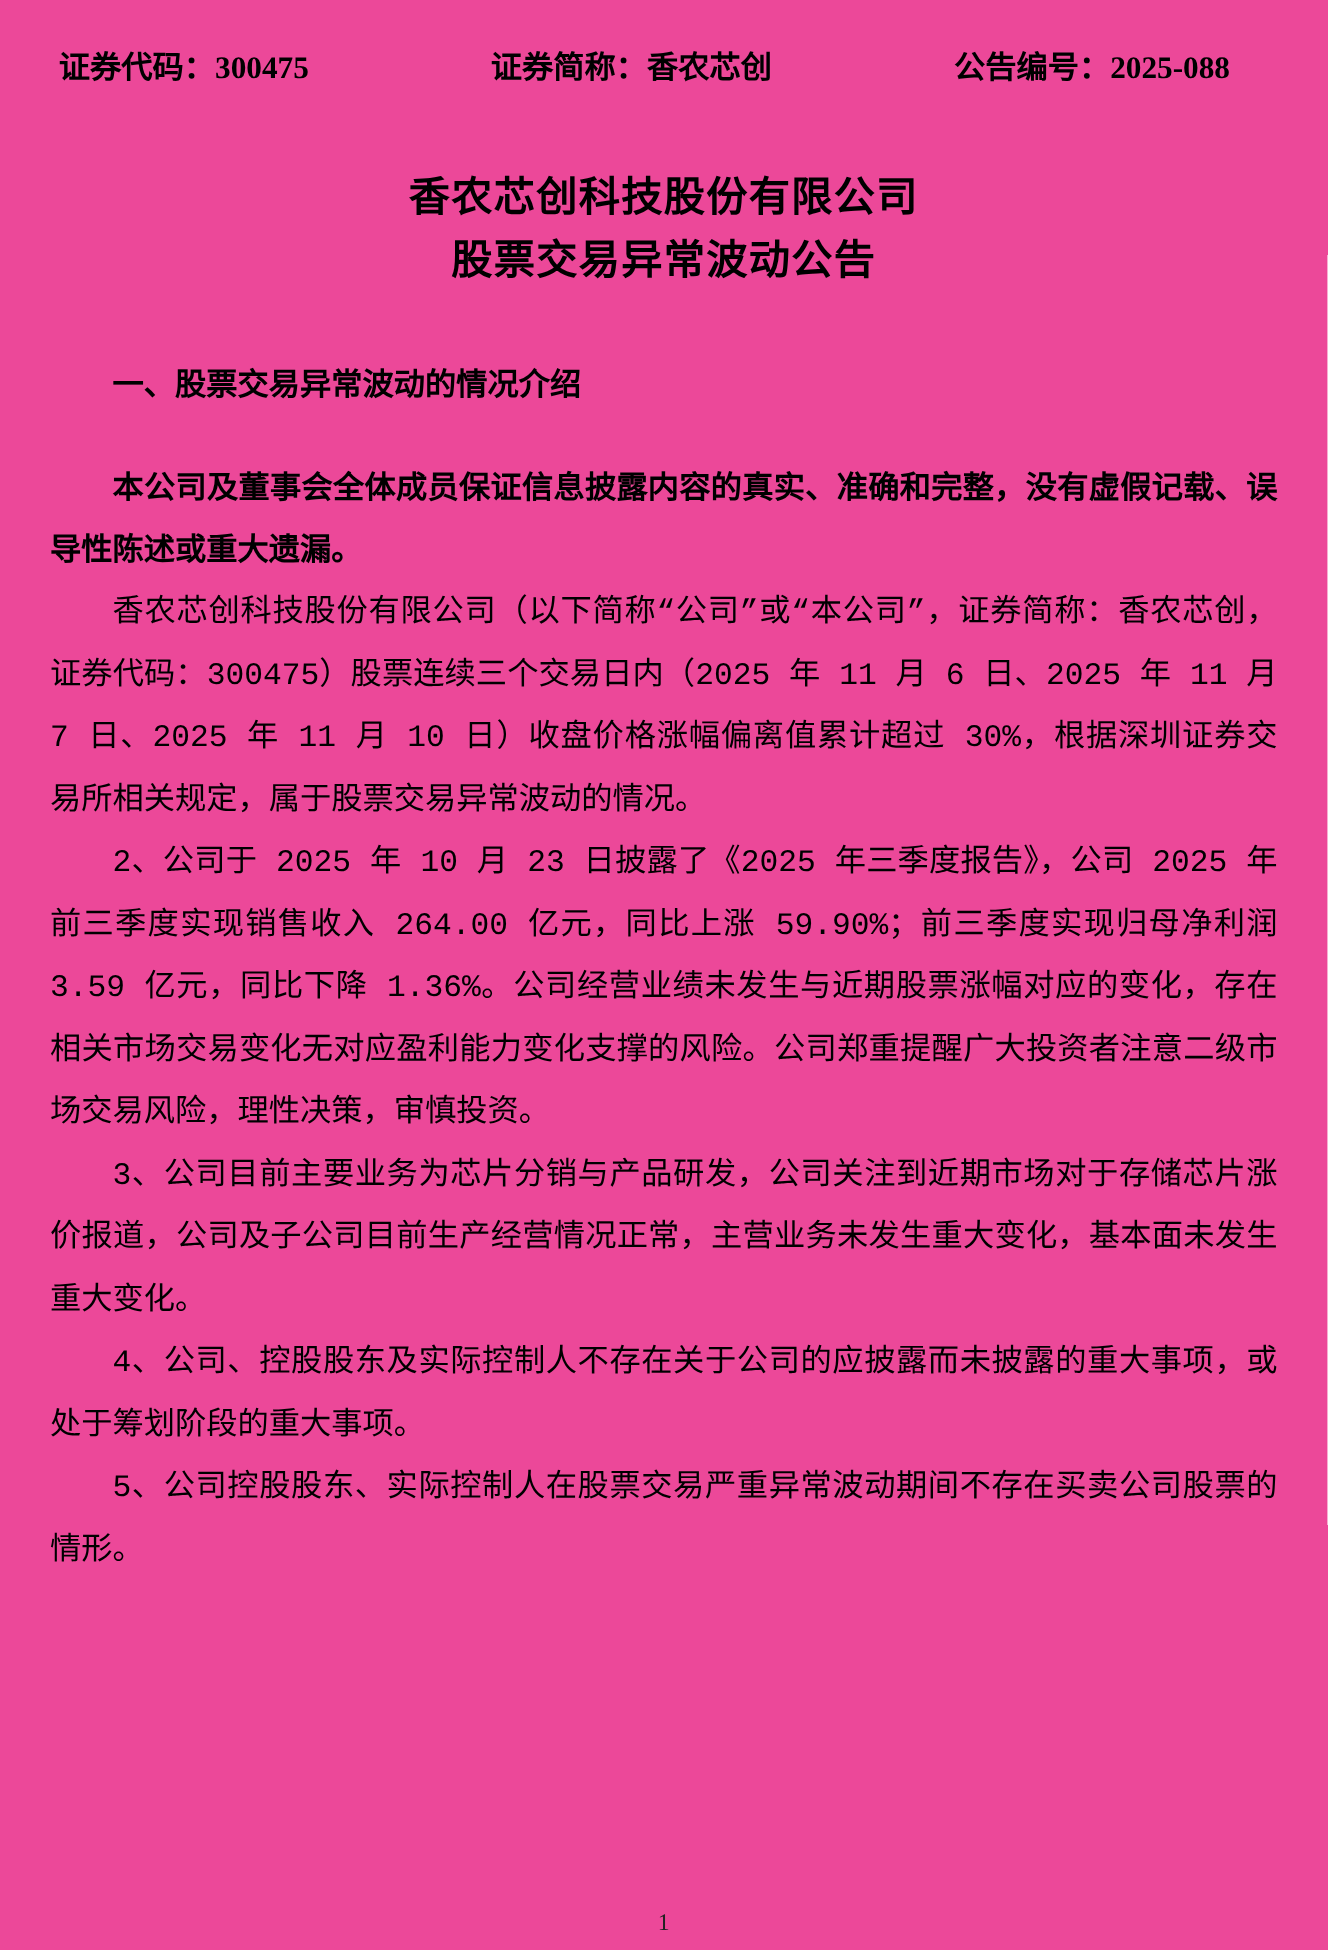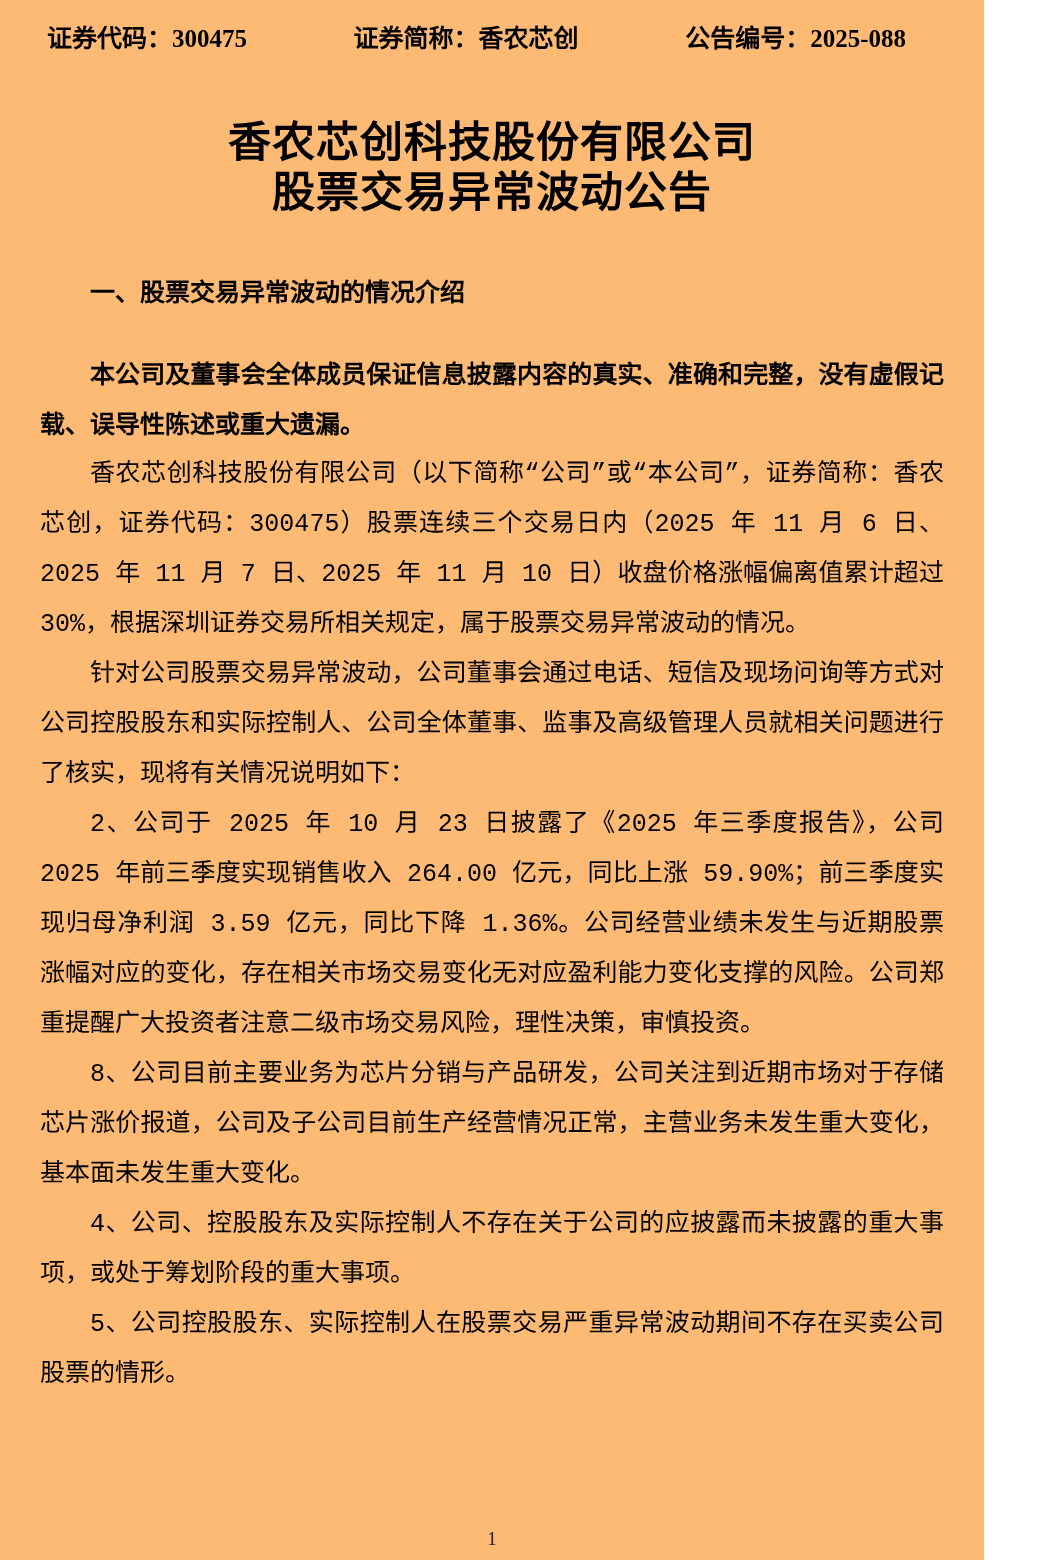--- a/index.html
+++ b/index.html
@@ -3,40 +3,40 @@
 <meta charset="utf-8">
 <style>
   * { margin: 0; padding: 0; box-sizing: border-box; }
   html, body { background: #ffffff; }
   body {
     font-family: "Liberation Serif", "DejaVu Serif", serif;
     color: #000000;
   }
   .doc {
     position: relative;
-    width: 984px;
+    width: 1062px;
     height: 1560px;
-    background: #fdba74;
-    padding: 24px 40px 0 40px;
+    background: #ec4899;
+    padding: 40px 40px 0 40px;
     overflow: hidden;
   }
   .doc-header {
     display: flex;
     justify-content: space-between;
     align-items: baseline;
     font-size: 25px;
     line-height: 30px;
     font-weight: bold;
     padding-left: 7px;
     padding-right: 38px;
   }
   .doc-title {
     margin-top: 64px;
     text-align: center;
-    font-size: 43px;
+    font-size: 33px;
     line-height: 50px;
     font-weight: bold;
     letter-spacing: 1px;
   }
   .body-text {
     font-size: 25px;
     line-height: 50px;
     text-align: justify;
     text-justify: inter-ideograph;
   }
@@ -83,21 +83,20 @@
     <div>股票交易异常波动公告</div>
   </div>
 
   <p class="body-text section-heading first">一、股票交易异常波动的情况介绍</p>
 
   <p class="body-text declaration">本公司及董事会全体成员保证信息披露内容的真实、准确和完整，没有虚假记载、误导性陈述或重大遗漏。</p>
 
   <p class="body-text para">香农芯创科技股份有限公司（以下简称“公司”或“本公司”，证券简称：香农芯创，证券代码：300475）股票连续三个交易日内（2025 年 11 月 6 日、2025 年 11 月 7 日、2025 年 11 月 10 日）收盘价格涨幅偏离值累计超过 30%，根据深圳证券交易所相关规定，属于股票交易异常波动的情况。</p>
 
 
-  <p class="body-text para">针对公司股票交易异常波动，公司董事会通过电话、短信及现场问询等方式对公司控股股东和实际控制人、公司全体董事、监事及高级管理人员就相关问题进行了核实，现将有关情况说明如下：</p>
   <p class="body-text para">2、公司于 2025 年 10 月 23 日披露了《2025 年三季度报告》，公司 2025 年前三季度实现销售收入 264.00 亿元，同比上涨 59.90%；前三季度实现归母净利润 3.59 亿元，同比下降 1.36%。公司经营业绩未发生与近期股票涨幅对应的变化，存在相关市场交易变化无对应盈利能力变化支撑的风险。公司郑重提醒广大投资者注意二级市场交易风险，理性决策，审慎投资。</p>
-  <p class="body-text para">8、公司目前主要业务为芯片分销与产品研发，公司关注到近期市场对于存储芯片涨价报道，公司及子公司目前生产经营情况正常，主营业务未发生重大变化，基本面未发生重大变化。</p>
+  <p class="body-text para">3、公司目前主要业务为芯片分销与产品研发，公司关注到近期市场对于存储芯片涨价报道，公司及子公司目前生产经营情况正常，主营业务未发生重大变化，基本面未发生重大变化。</p>
   <p class="body-text para">4、公司、控股股东及实际控制人不存在关于公司的应披露而未披露的重大事项，或处于筹划阶段的重大事项。</p>
   <p class="body-text para">5、公司控股股东、实际控制人在股票交易严重异常波动期间不存在买卖公司股票的情形。</p>
 
   <div class="page-number">1</div>
 
 </div>
 
 </body></html>

